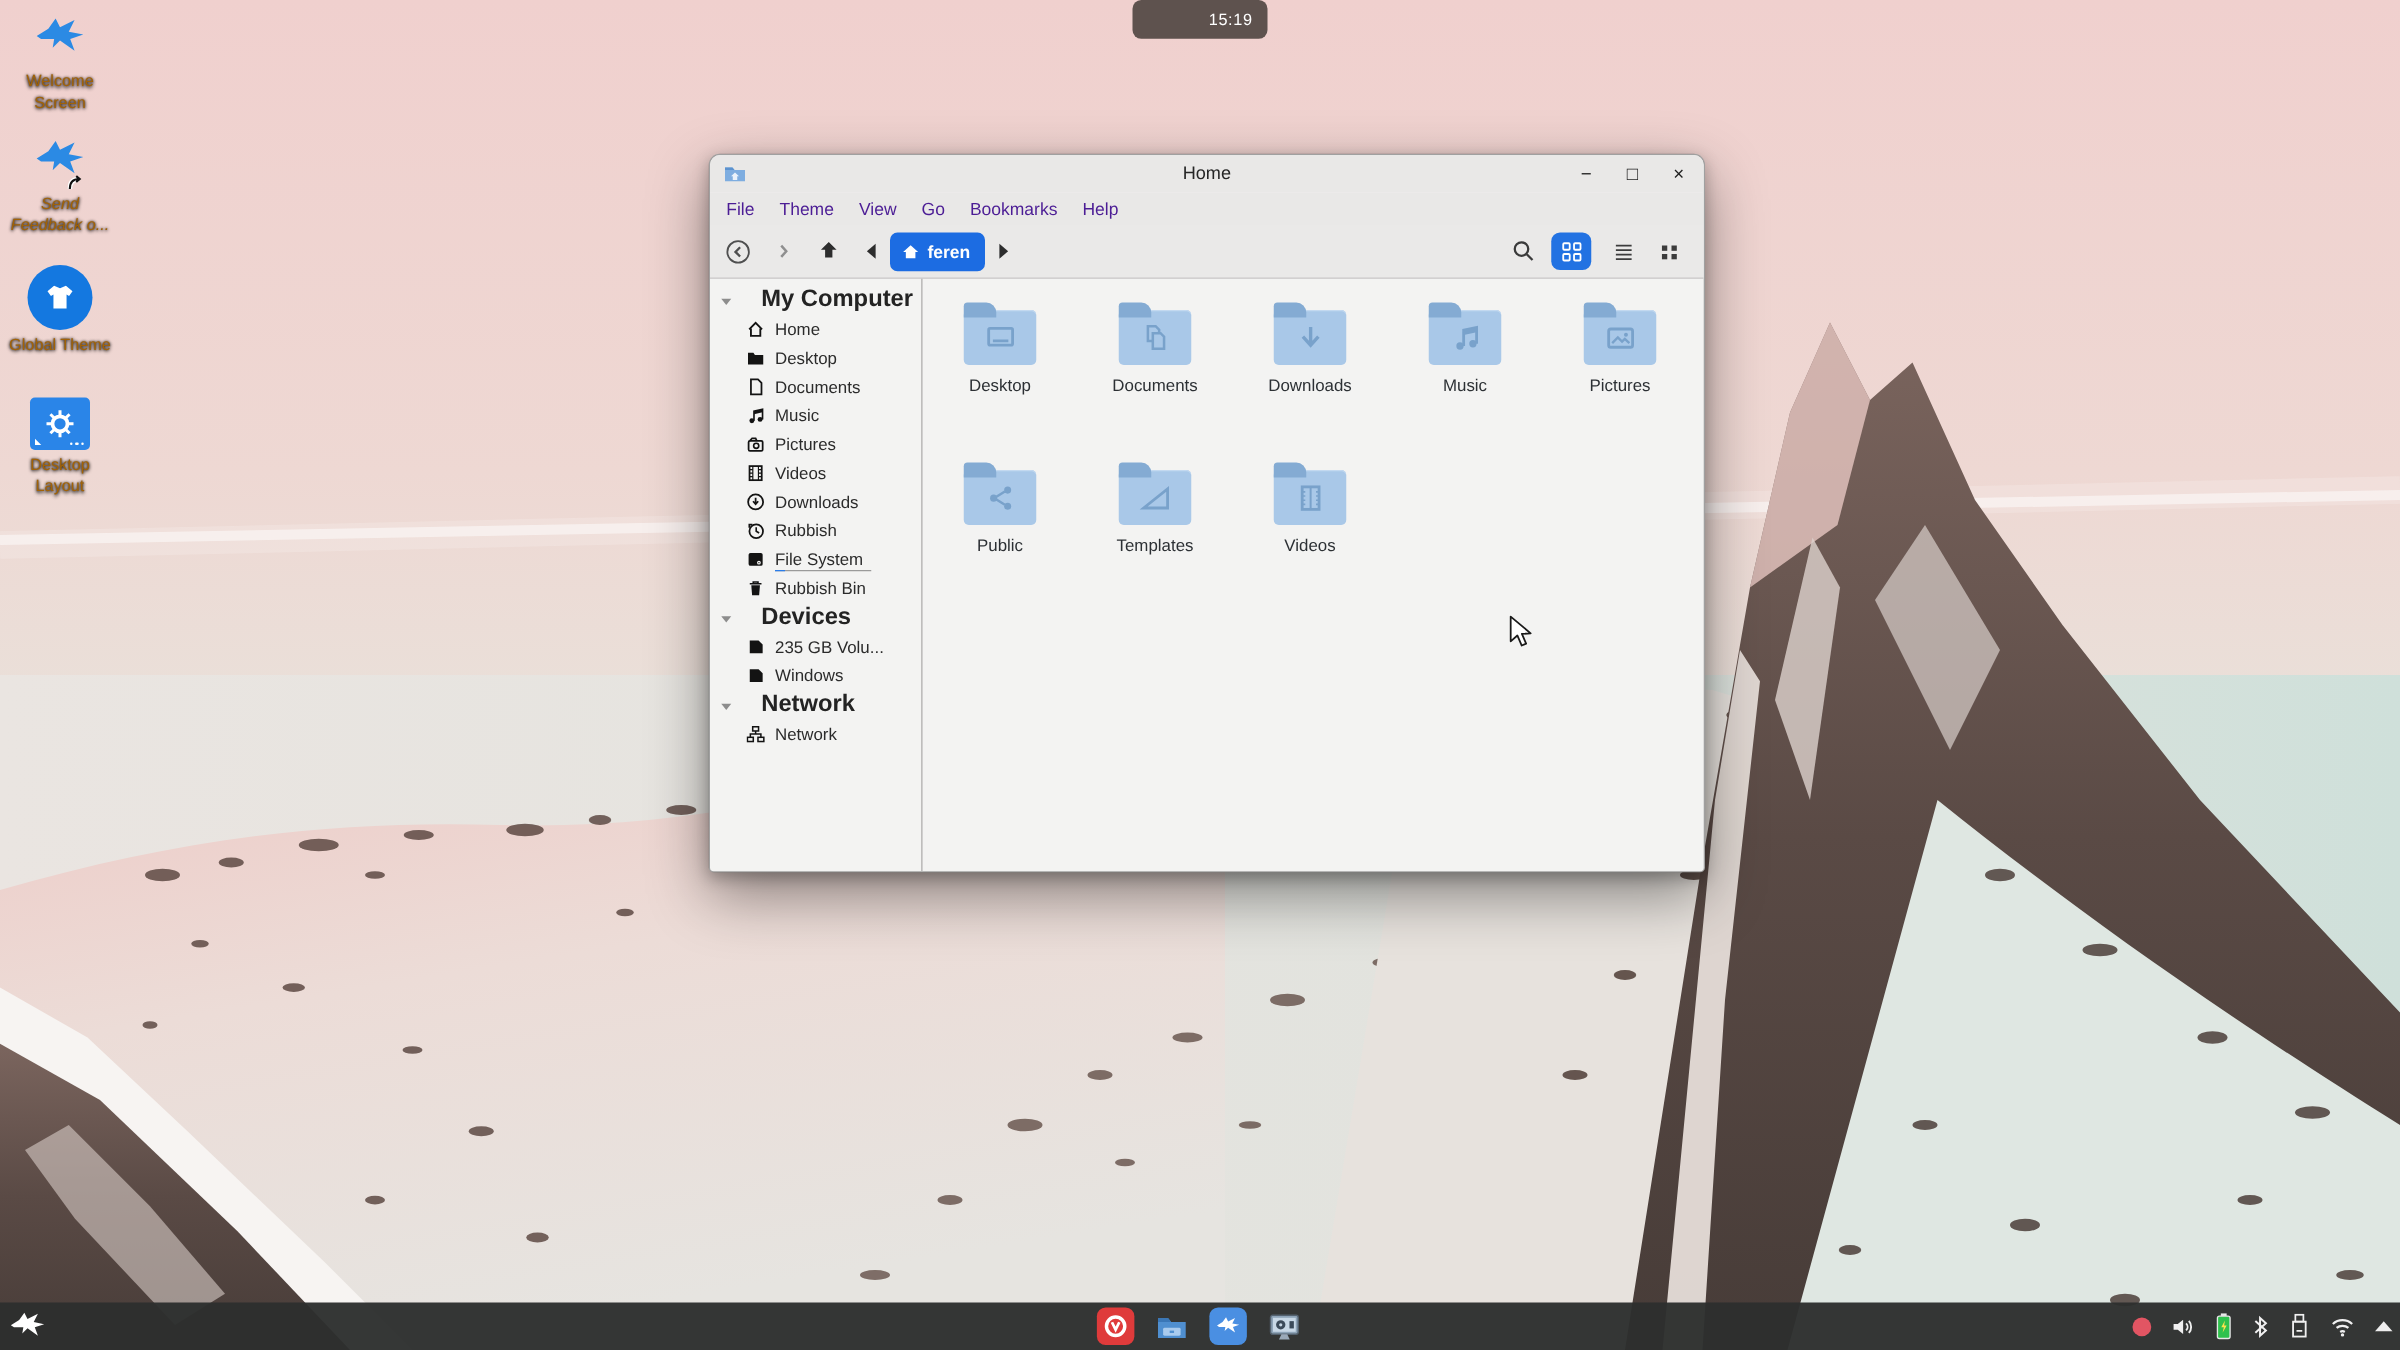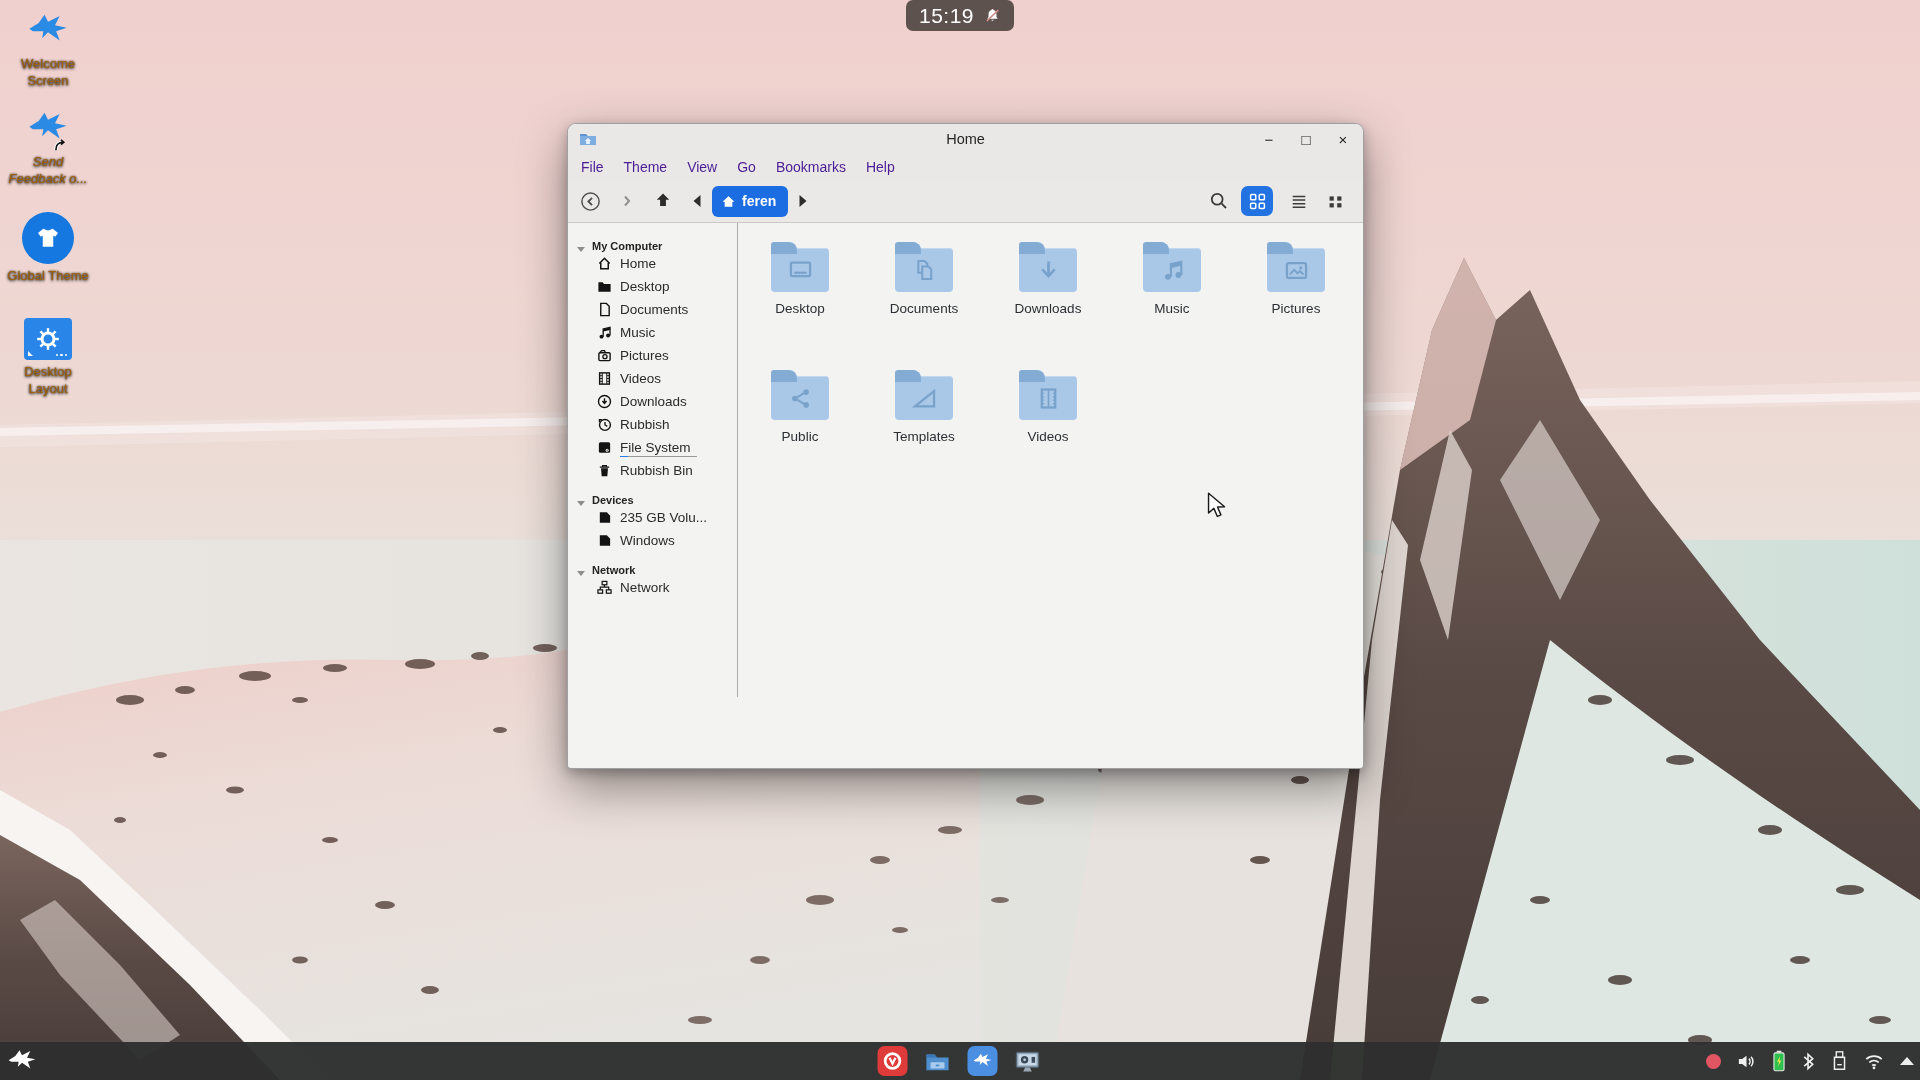--- a/index.html
+++ b/index.html
@@ -7,63 +7,63 @@
   *{box-sizing:border-box;}
 
   
   .wallpaper{position:absolute;inset:0;z-index:0;}
   .wallpaper svg{display:block;width:100%;height:100%;}
 
   
   .clock-pill{position:absolute;left:906px;top:0;width:108px;height:31px;z-index:6;
     background:rgba(87,77,73,.96);border-radius:7px;display:flex;align-items:center;
     justify-content:space-between;padding:0 13px;color:#fff;}
-  .clock-time{font-size:21px;letter-spacing:.5px;}
+  .clock-time{font-size:13px;letter-spacing:.5px;margin-left:48px;}
 
   
   .dicon{position:absolute;left:2px;width:92px;display:flex;flex-direction:column;
     align-items:center;z-index:2;cursor:default;}
   .dicon .dlabel{margin-top:4px;font-size:13px;line-height:1.28;color:#a16207;text-align:center;
     width:88px;text-shadow:0 1px 3px rgba(0,0,0,.95),0 0 2px rgba(0,0,0,.75);}
   .dicon .italic{font-style:italic;}
   .dic-wrap{position:relative;}
   .theme-circle{width:52px;height:52px;border-radius:50%;background:#1478e0;
     display:flex;align-items:center;justify-content:center;}
   .layout-rect{width:48px;height:42px;border-radius:4px;background:#2a85e8;position:relative;
     display:flex;align-items:center;justify-content:center;}
   .layout-rect .dots{position:absolute;right:5px;bottom:4px;display:flex;gap:2px;}
   .layout-rect .dots i{width:2.5px;height:2.5px;border-radius:50%;background:#fff;display:block;}
   .layout-rect .mini-tri{position:absolute;left:4px;bottom:4px;width:0;height:0;
     border-left:5px solid #fff;border-top:5px solid transparent;}
   .shortcut-emblem{position:absolute;right:2px;bottom:-2px;}
 
   
-  .window{position:absolute;left:567px;top:123px;width:797px;height:646px;z-index:5;
+  .window{position:absolute;left:567px;top:123px;width:797px;height:575px;z-index:5;
     border-radius:9px 9px 4px 4px;background:#f3f3f2;border:1px solid rgba(60,60,60,.45);
     box-shadow:0 18px 48px rgba(0,0,0,.42),0 4px 12px rgba(0,0,0,.25);overflow:hidden;}
   .titlebar{height:30px;background:#e9e8e7;display:flex;align-items:center;position:relative;}
   .titlebar .app-icon{position:absolute;left:10px;top:5px;}
   .title-text{flex:1;text-align:center;font-size:14.5px;color:#262626;}
   .win-controls{position:absolute;right:11px;top:0;height:30px;display:flex;align-items:center;gap:19px;}
   .win-btn{font-size:15px;color:#1e1e1e;width:18px;text-align:center;cursor:default;line-height:1;}
   .menubar{height:26px;background:#e9e8e7;display:flex;align-items:center;padding-left:3px;}
   .menu-item{padding:0 10px;font-size:14px;color:#4c1d95;height:100%;display:flex;align-items:center;}
   .toolbar{height:43px;background:#eae9e8;border-bottom:1px solid #c9c8c7;
     display:flex;align-items:center;padding:0 12px;gap:0;}
   .tool-gap{width:17px;}
   .path-btn{height:31px;padding:0 12px 0 9px;background:#1c6ce2;border-radius:6px;
     display:flex;align-items:center;gap:6px;color:#fff;font-size:14px;font-weight:bold;}
   .view-btn{width:32px;height:30px;border-radius:7px;display:flex;align-items:center;justify-content:center;}
   .view-btn.active{background:#2272e2;}
   .spacer{flex:1;}
 
   .window-body{display:flex;height:calc(575px - 101px);}
   .sidebar{width:170px;border-right:1px solid #adacab;padding-top:5px;overflow:hidden;flex:none;}
-  .shead{height:24px;display:flex;align-items:flex-end;gap:7px;padding-left:9px;
-    font-weight:bold;font-size:11px;color:#232323;}
+  .shead{height:24px;display:flex;align-items:center;gap:24px;padding-left:9px;
+    font-weight:bold;font-size:19px;color:#232323;}
   .tri-down{width:0;height:0;border-left:4.5px solid transparent;border-right:4.5px solid transparent;
     border-top:5.5px solid #8d8d8d;margin-top:2px;}
   .srow{height:23px;display:flex;align-items:center;gap:8px;padding-left:29px;
     font-size:13.5px;color:#2b2b2b;}
   .si{width:15px;height:15px;color:#131313;flex:none;}
   .fs-underline{position:relative;}
   .fs-underline::after{content:"";position:absolute;left:0;right:-6px;bottom:-2px;height:1.5px;background:#9a9a9a;}
   .fs-underline::before{content:"";position:absolute;left:0;width:8px;bottom:-2px;height:1.5px;background:#2b7de9;z-index:1;}
 
   .filepane{flex:1;padding-top:17px;display:grid;grid-template-columns:repeat(5,124px);

